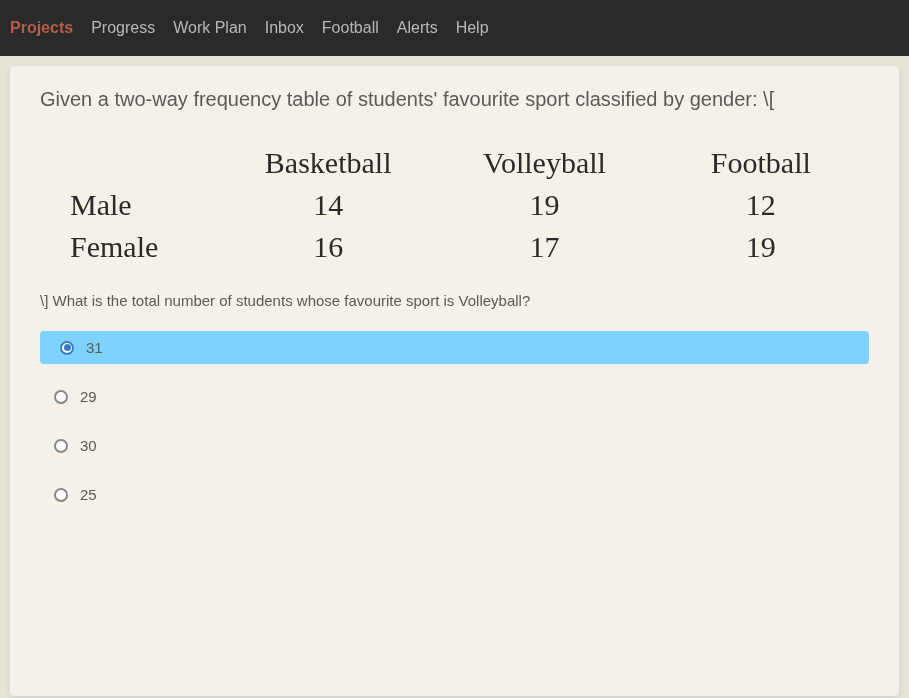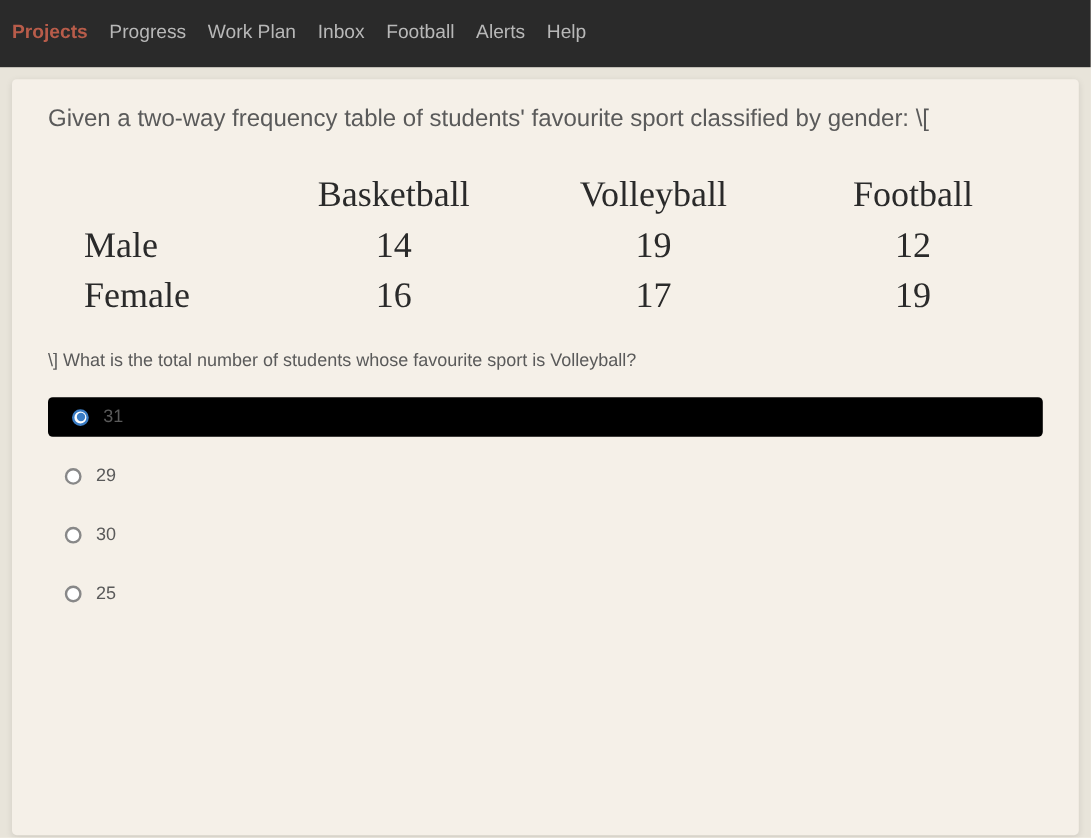--- a/index.html
+++ b/index.html
@@ -84,21 +84,21 @@
     }
     .option {
       display: flex;
       align-items: center;
       gap: 12px;
       padding: 8px 14px;
       border-radius: 4px;
       cursor: pointer;
     }
     .option.selected {
-      background: #000000;
+      background: #7dd3fc;
       padding-left: 20px;
     }
     .radio {
       width: 14px;
       height: 14px;
       border: 2px solid #888;
       border-radius: 50%;
       display: flex;
       align-items: center;
       justify-content: center;

